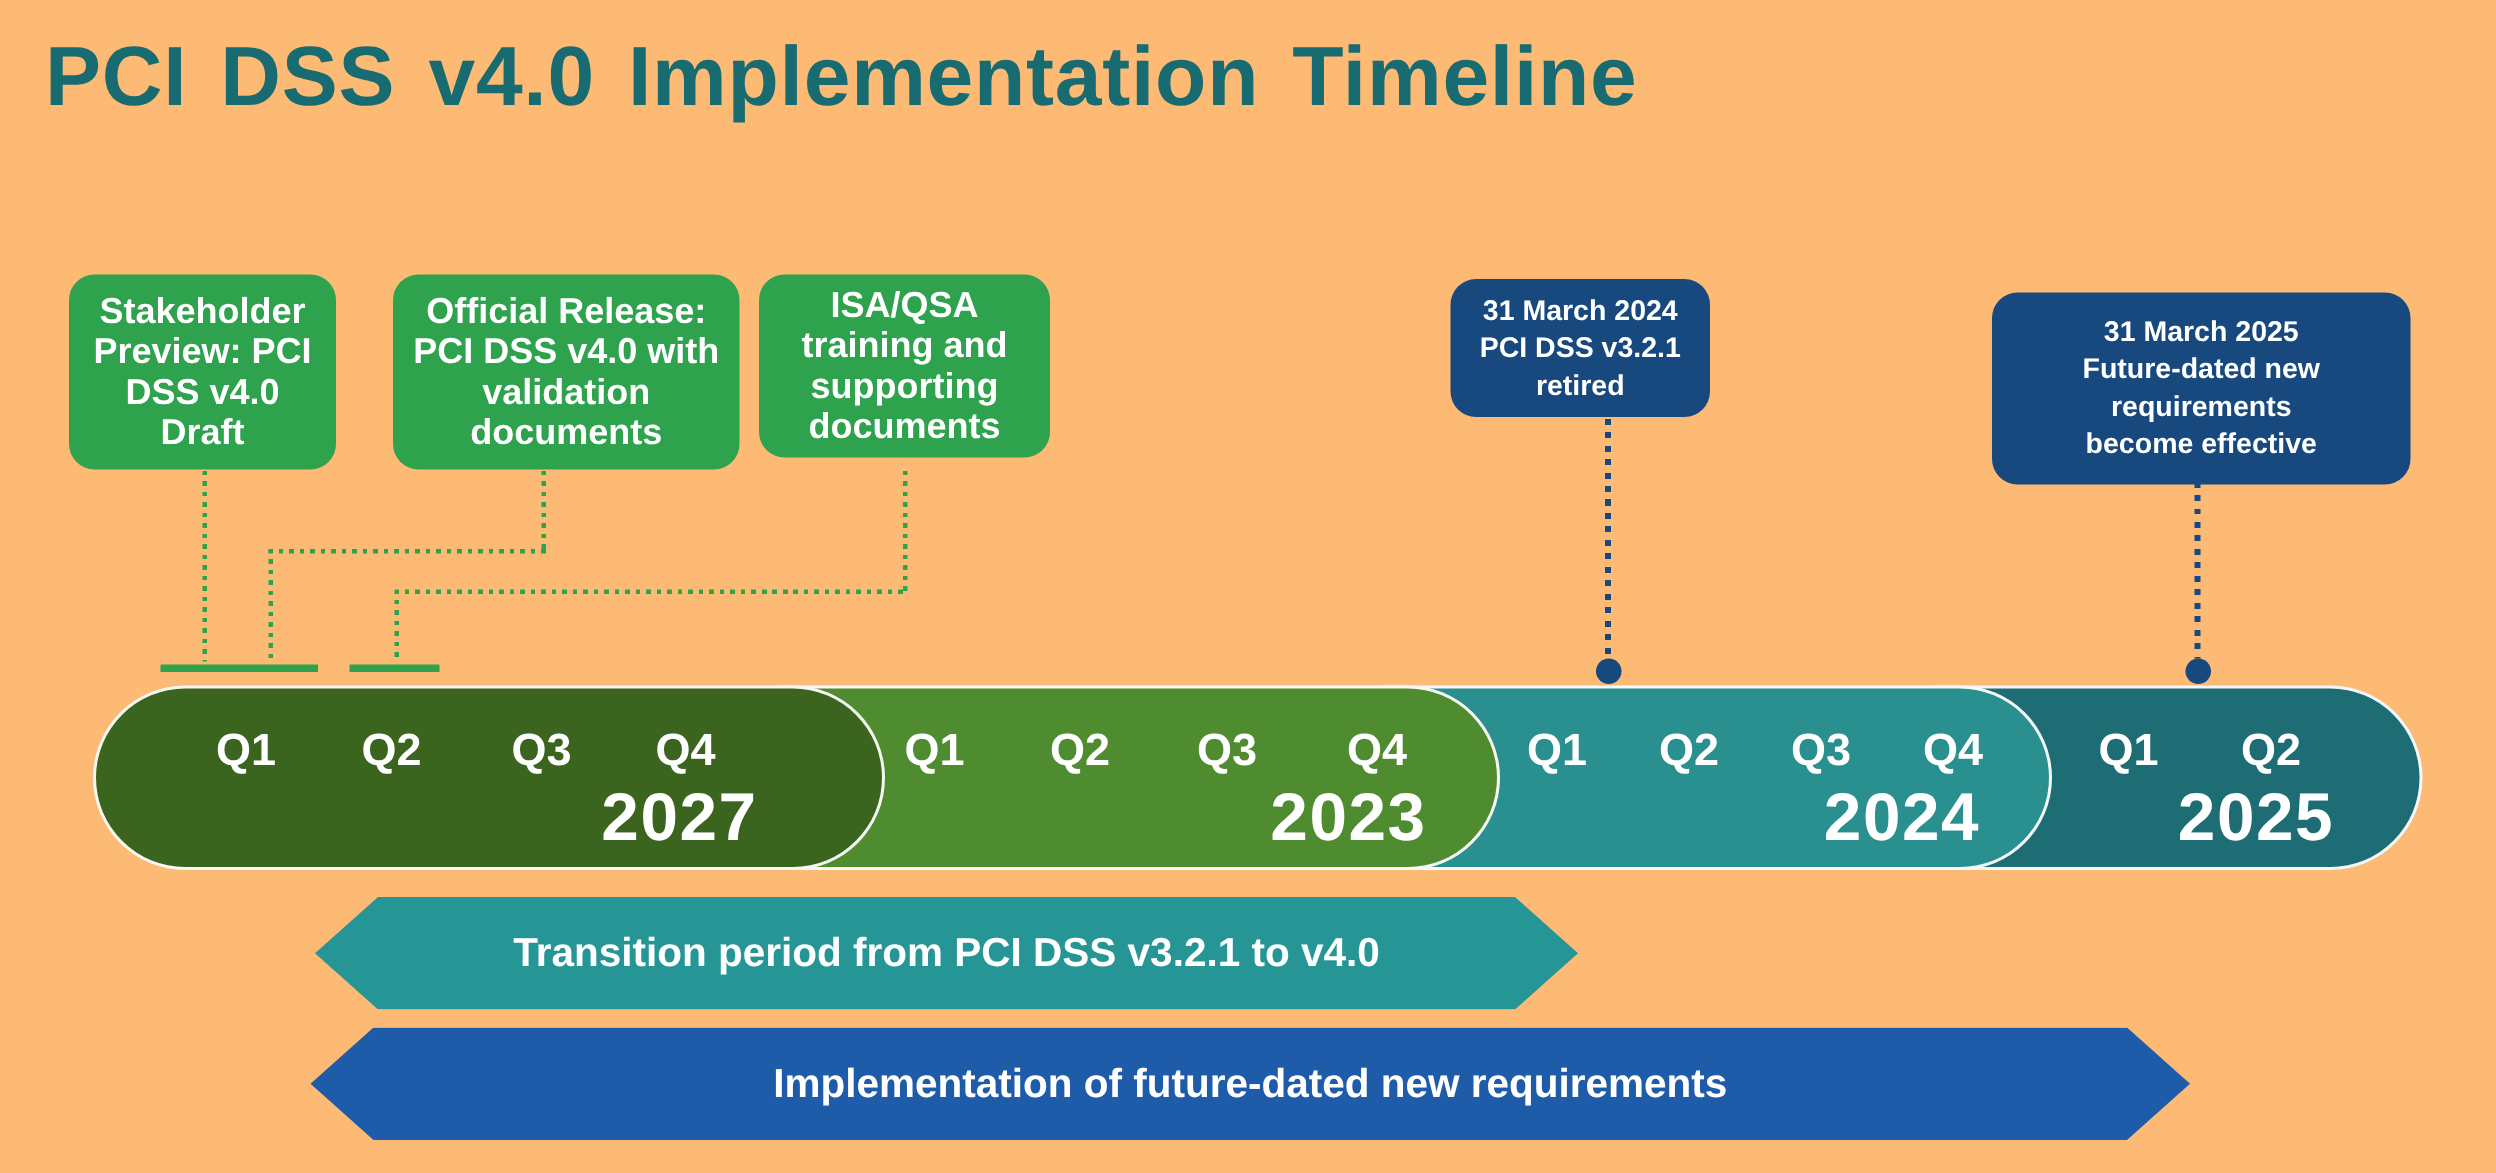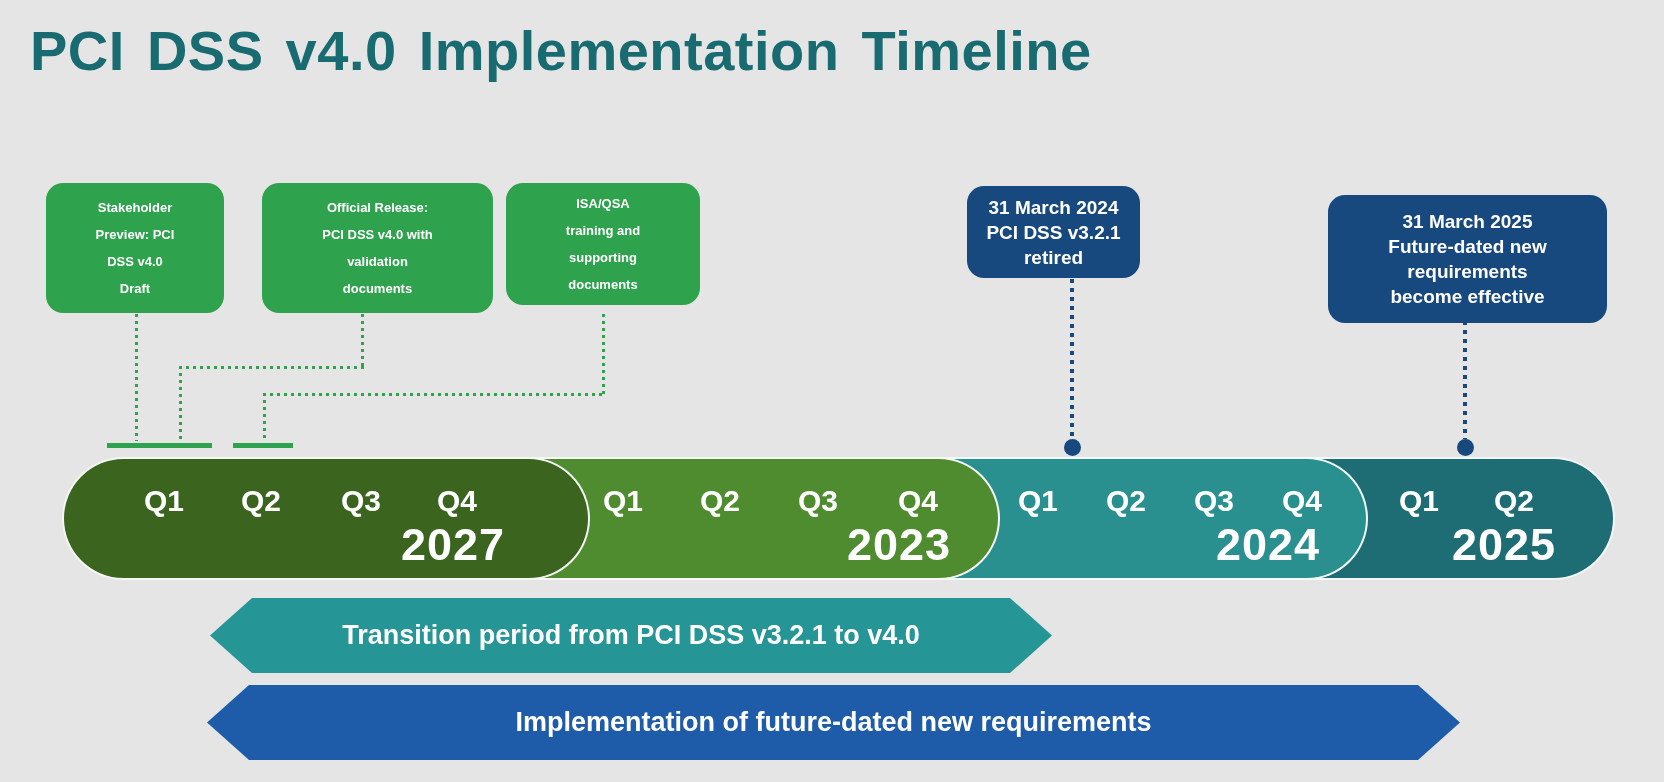--- a/index.html
+++ b/index.html
@@ -1,31 +1,31 @@
 <!DOCTYPE html>
 <html style="--title: #186b70; --green: #2ea24d; --blue: #17497f; --y2022: #3b641f; --y2023: #4f8c2f; --y2024: #2a8f8f; --y2025: #1e6d75; --arrow_teal: #269595; --arrow_blue: #1e5caa;"><head>
 <meta charset="utf-8">
 <style>
   html,body{margin:0;padding:0;background:#fff;}
   .canvas{
-    position:relative;width:1664px;height:782px;background:#e5e5e5;overflow:hidden;
+    position:relative;width:1664px;height:782px;background:#fdba74;overflow:hidden;
     font-family:"Liberation Sans","DejaVu Sans",sans-serif;
   }
   .title{
     position:absolute;left:30px;top:18px;margin:0;
     font-size:56px;font-weight:700;color:var(--title);
     letter-spacing:.5px;word-spacing:6px;
   }
   
   .ebox{
     position:absolute;border-radius:17px;color:#fff;font-weight:700;
     display:flex;align-items:center;justify-content:center;text-align:center;
     white-space:pre-line;
   }
-  .ebox.green{background:var(--green);font-size:13px;line-height:27px;}
+  .ebox.green{background:var(--green);font-size:24px;line-height:27px;}
   .ebox.blue{background:var(--blue);font-size:19px;line-height:25px;}
   
   .gdot-v{position:absolute;width:3px;background:repeating-linear-gradient(to bottom,var(--green) 0 3px,transparent 3px 7px);}
   .gdot-h{position:absolute;height:3px;background:repeating-linear-gradient(to right,var(--green) 0 3px,transparent 3px 7px);}
   .bdot-v{position:absolute;width:4px;background:repeating-linear-gradient(to bottom,var(--blue) 0 4px,transparent 4px 9px);}
   .gbar{position:absolute;height:5px;background:var(--green);}
   .bluedot{position:absolute;width:17px;height:17px;border-radius:50%;background:var(--blue);}
   
   .pill{
     position:absolute;top:457px;height:123px;border-radius:64px;

